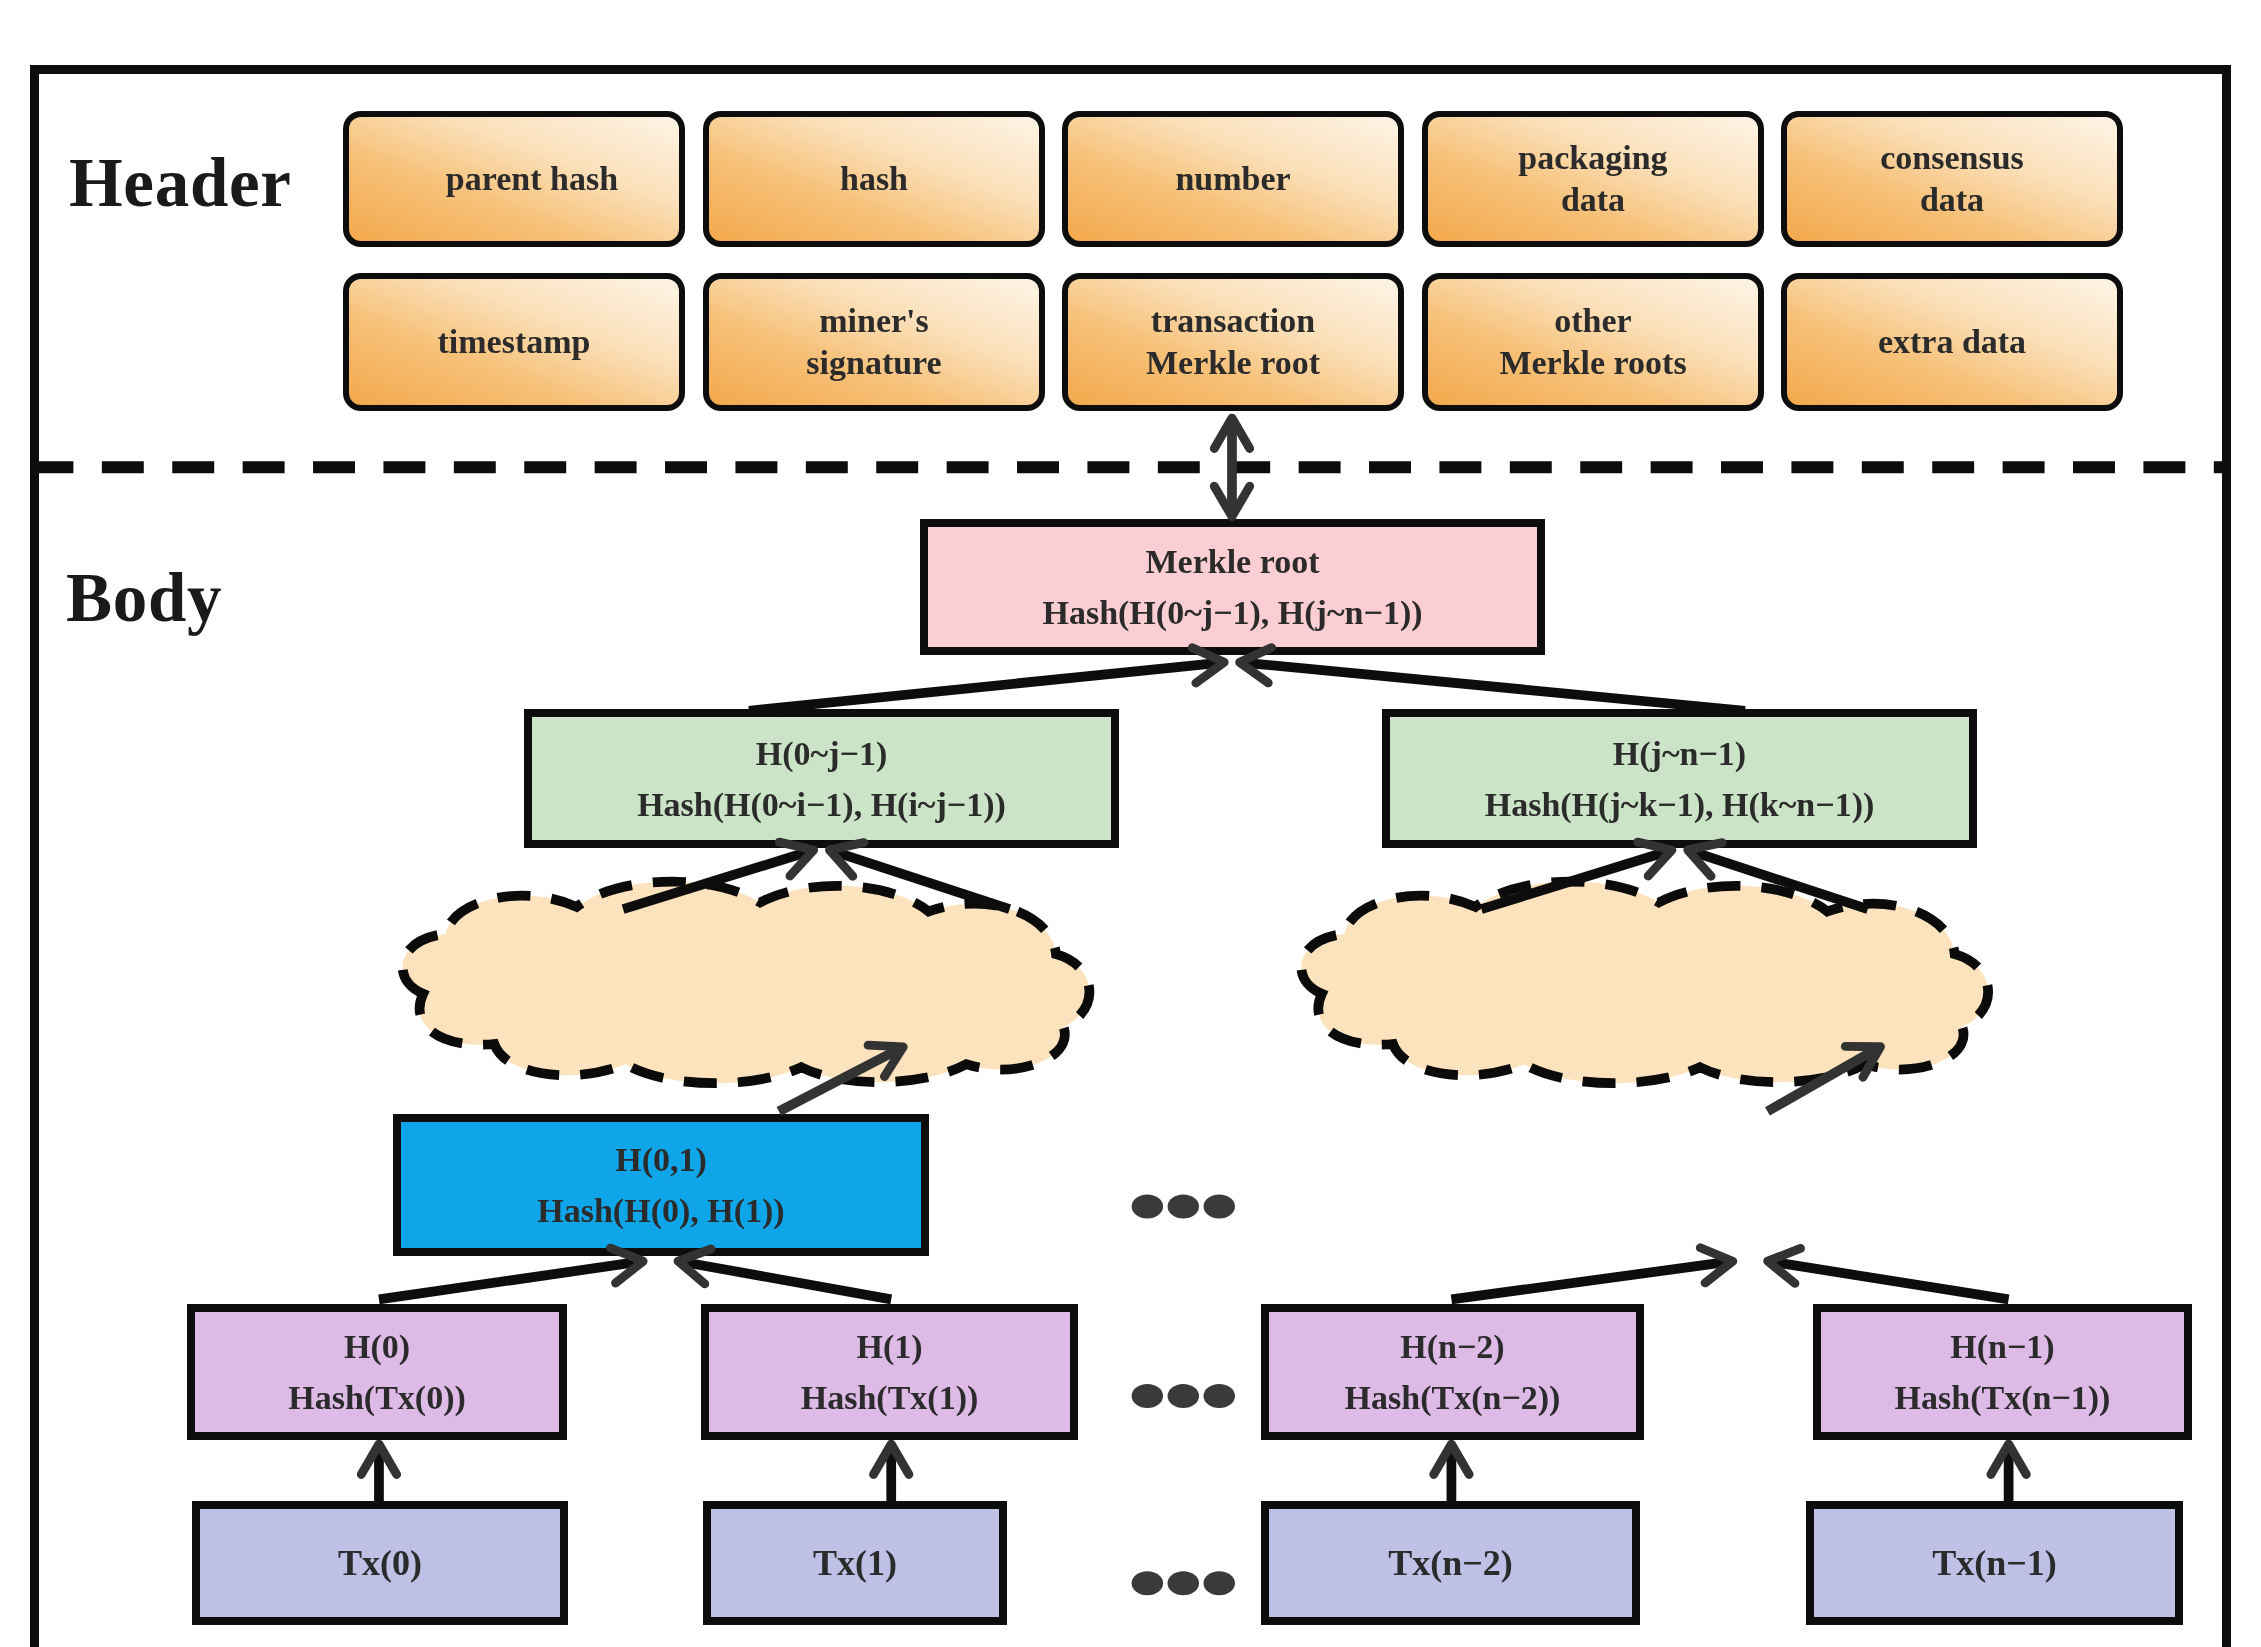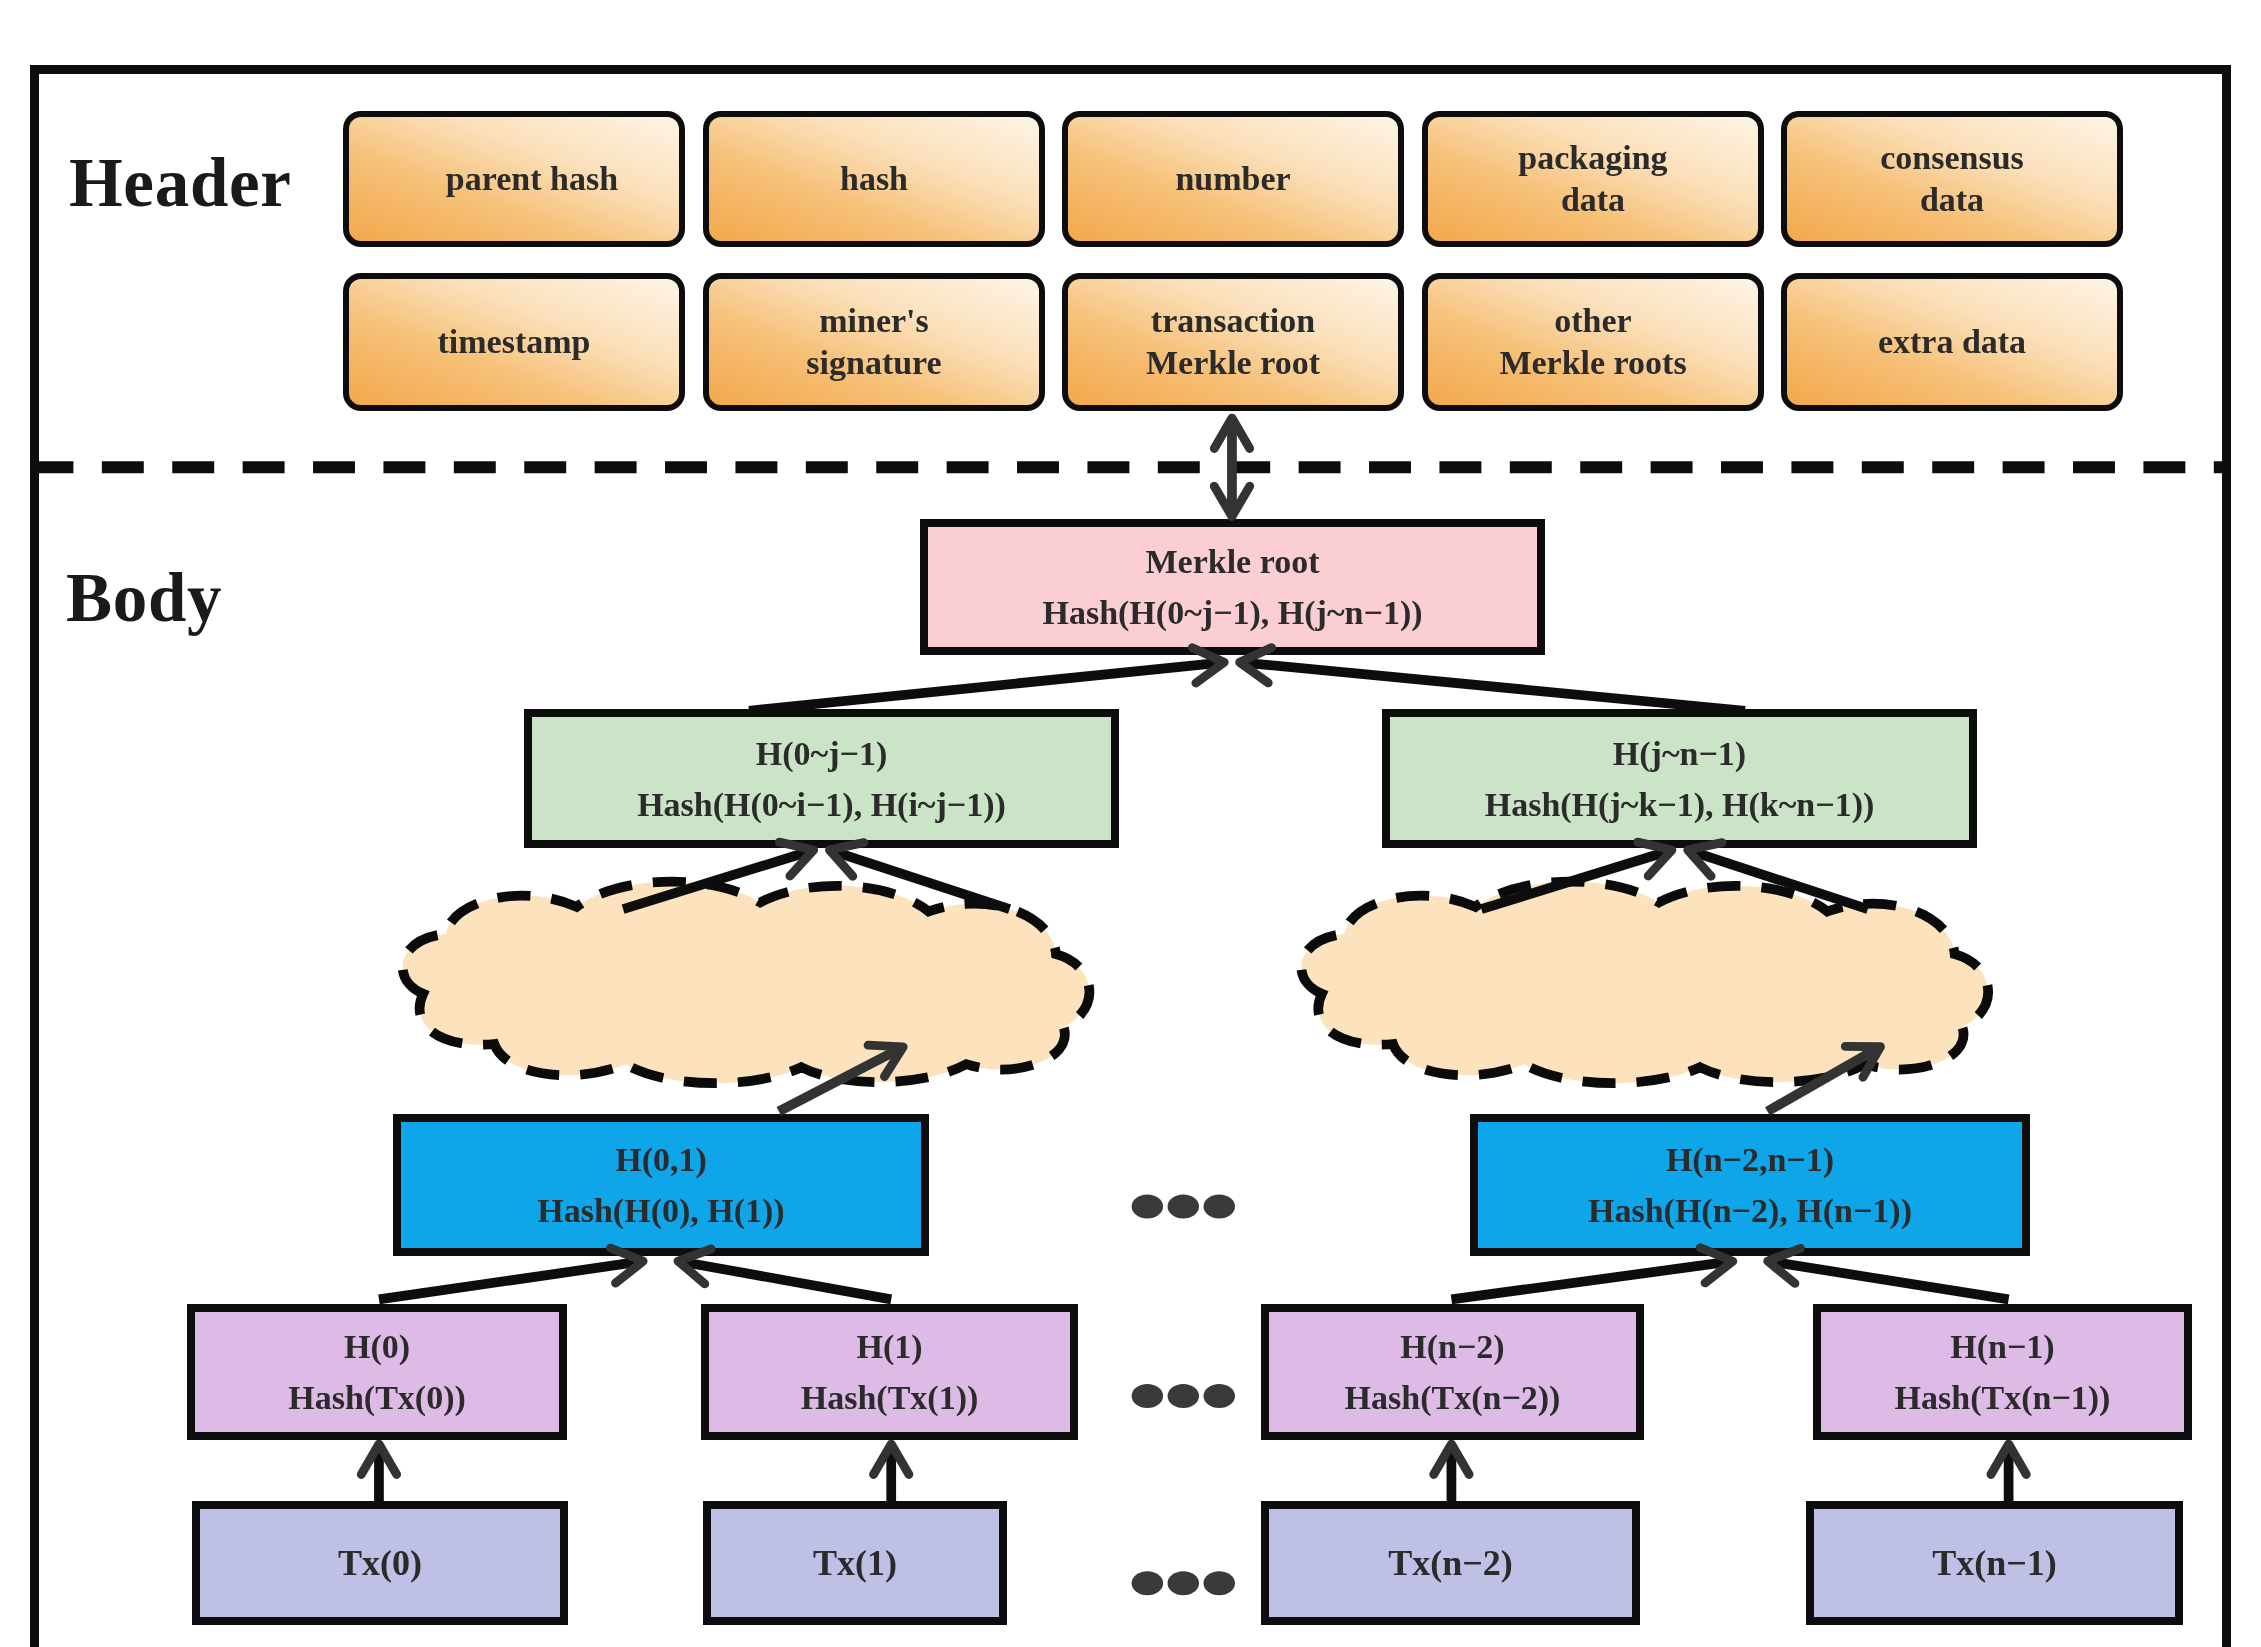--- a/index.html
+++ b/index.html
@@ -95,24 +95,20 @@
     <span>Hash(H(0~i−1), H(i~j−1))</span>
   </div>
   <div class="node green" style="left:1382px;top:665px;width:595px;height:139px;">
     <span>H(j~n−1)</span>
     <span>Hash(H(j~k−1), H(k~n−1))</span>
   </div>
 
   <div class="node cyan" style="left:393px;top:1070px;width:536px;height:142px;">
     <span>H(0,1)</span>
     <span>Hash(H(0), H(1))</span>
-  </div>
-  <div class="node cyan" style="left:1470px;top:1070px;width:560px;height:142px;">
-    <span>H(n−2,n−1)</span>
-    <span>Hash(H(n−2), H(n−1))</span>
   </div>
 
   <div class="node purple" style="left:187px;top:1260px;width:380px;height:136px;">
     <span>H(0)</span>
     <span>Hash(Tx(0))</span>
   </div>
   <div class="node purple" style="left:701px;top:1260px;width:377px;height:136px;">
     <span>H(1)</span>
     <span>Hash(Tx(1))</span>
   </div>

